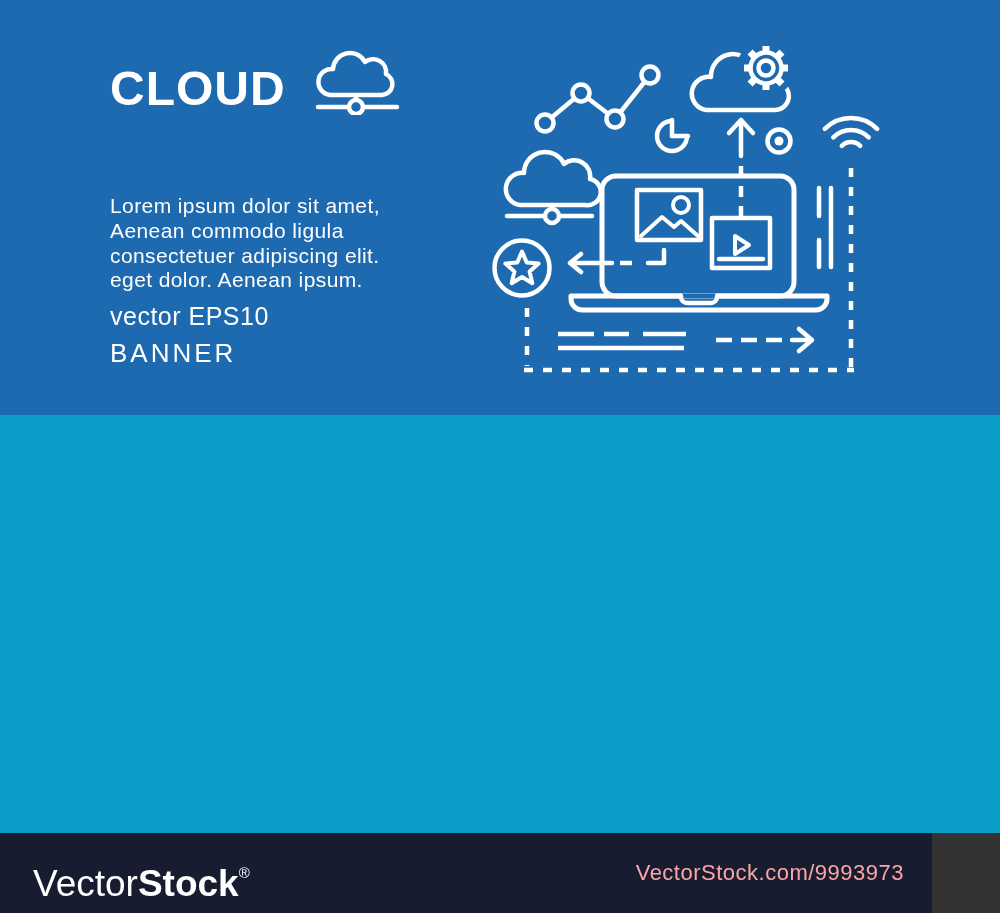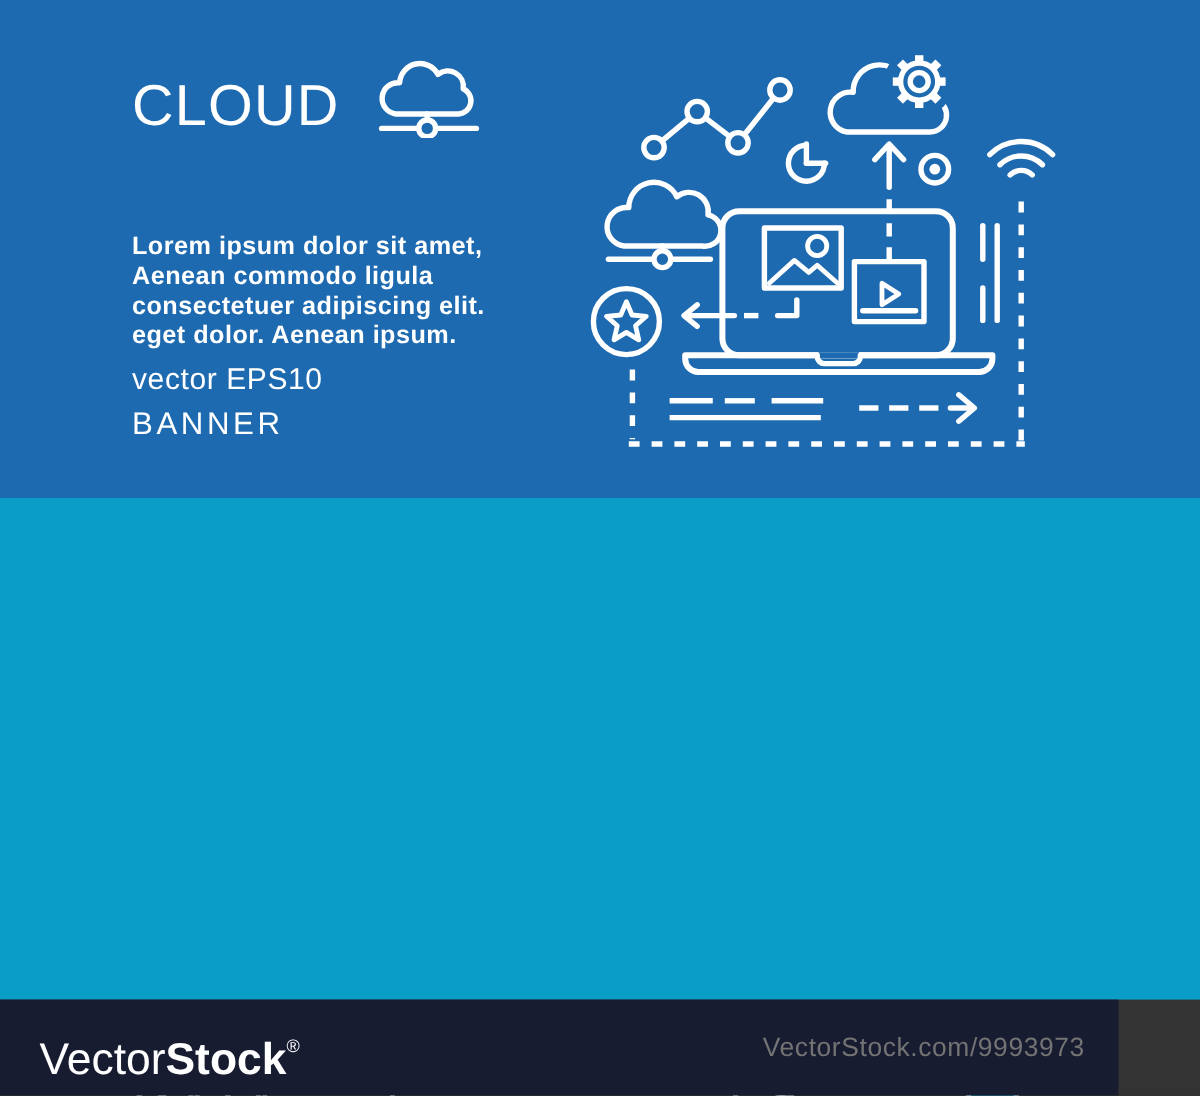--- a/index.html
+++ b/index.html
@@ -10,40 +10,40 @@
   }
   html,body{margin:0;padding:0;background:#333;}
   #stage{position:relative;width:1000px;height:913px;overflow:hidden;
          font-family:"Liberation Sans",sans-serif;color:#fff;}
   .banner{position:absolute;left:0;width:1000px;}
   #banner-cloud{top:0;height:415px;background:var(--banner-cloud-bg);}
   #banner-data{top:415px;height:418px;background:var(--banner-data-bg);}
   #watermark-bar{position:absolute;left:0;top:833px;width:932px;height:80px;
                  background:var(--watermark-bar-bg);}
   .title{position:absolute;left:110px;font-size:48px;line-height:58px;
-         letter-spacing:1px;font-weight:400;white-space:pre;}
+         letter-spacing:1px;font-weight:700;white-space:pre;}
   .body-text{position:absolute;left:110px;font-size:21px;line-height:24.8px;
-             letter-spacing:.4px;font-weight:700;}
+             letter-spacing:.4px;font-weight:400;}
   .fmt{position:absolute;left:110px;font-size:25px;letter-spacing:.5px;font-weight:300;}
   .typ{position:absolute;left:110px;font-size:26px;letter-spacing:3px;font-weight:300;}
   .artsvg{position:absolute;}
   
   .s{stroke:var(--line-art);fill:none;stroke-width:4.5;stroke-linecap:round;stroke-linejoin:round;}
   .th{stroke-width:5;}
   .flat{stroke-linecap:butt;}
   .m1{fill:var(--banner-cloud-bg);}
   .m2{fill:var(--banner-data-bg);}
   .fw{fill:var(--line-art);stroke:none;}
   
   .brand{position:absolute;left:33px;top:0;height:80px;line-height:80px;font-size:37px;}
   .brand .lt{font-weight:300;}
   .brand .bd{font-weight:bold;}
   .brand sup{font-size:15px;font-weight:300;vertical-align:18px;}
   .siteref{position:absolute;right:28px;top:0;height:80px;line-height:80px;
-           font-size:22px;letter-spacing:.5px;color:#737373;font-weight:300;}
+           font-size:22px;letter-spacing:.5px;color:#fca5a5;font-weight:300;}
 </style>
 </head>
 <body>
 
 <div id="stage">
 
   <section class="banner" id="banner-cloud">
     <div class="title" style="top:60px"><span>CLOUD</span><br></div>
 
     <svg class="artsvg" style="left:300px;top:40px" width="110" height="75" viewBox="300 40 110 75">

